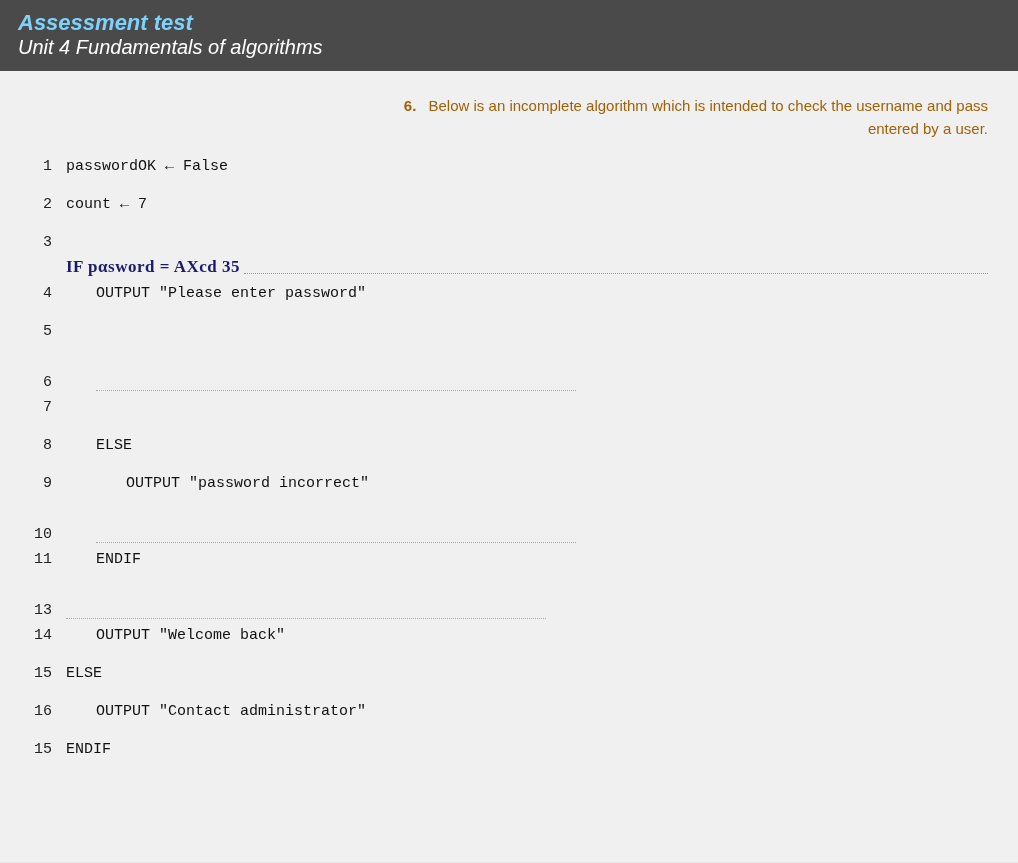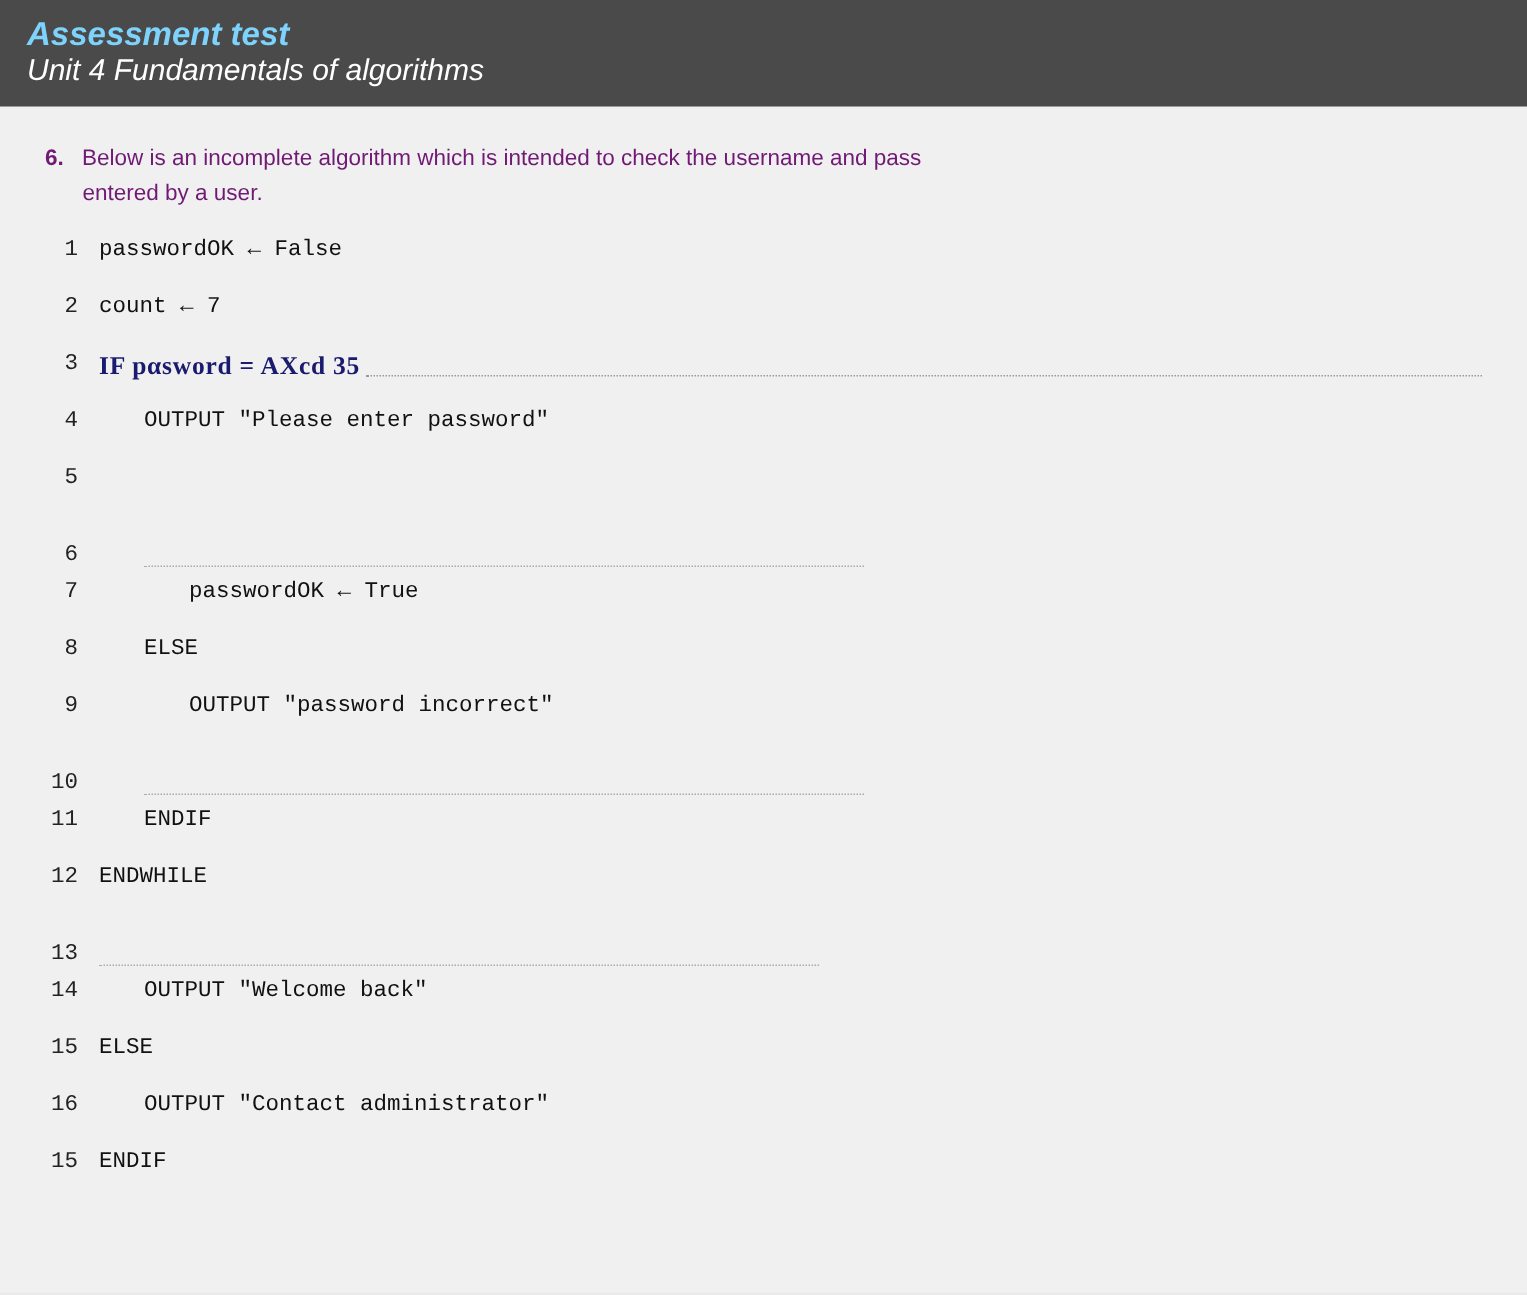--- a/index.html
+++ b/index.html
@@ -39,23 +39,24 @@
 
     .content {
       background: #f0f0f0;
       padding: 24px 30px 20px 30px;
       height: calc(863px - 72px);
       overflow: hidden;
     }
 
     .question-intro {
       font-size: 15px;
-      color: #701a75;
+      color: #a16207;
       margin-bottom: 16px;
       line-height: 1.5;
+      text-align: right;
     }
 
     .question-number {
       font-weight: bold;
       margin-right: 8px;
     }
 
     .code-block {
       font-family: 'Courier New', Courier, monospace;
       font-size: 15px;
@@ -91,20 +92,21 @@
       margin-bottom: 3px;
       display: inline-block;
     }
 
     .handwritten {
       font-family: 'Comic Sans MS', 'Segoe Script', cursive;
       font-size: 17px;
       color: #1a1a6e;
       font-weight: bold;
       letter-spacing: 0.5px;
+      margin-top: 23px;
     }
 
     .indent-1 {
       padding-left: 30px;
     }
 
     .indent-2 {
       padding-left: 60px;
     }
 
@@ -168,21 +170,20 @@
 
     <div class="code-line" style="align-items:flex-end;">
       <span class="line-num">6</span>
       <span class="line-content indent-1" style="display:flex; align-items:flex-end;">
         <span class="line-dotted-full"></span>
       </span>
     </div>
 
     <div class="code-line">
       <span class="line-num">7</span>
-      <span class="line-content indent-2">passwordOK ← True</span>
     </div>
 
     <div class="code-line">
       <span class="line-num">8</span>
       <span class="line-content indent-1">ELSE</span>
     </div>
 
     <div class="code-line">
       <span class="line-num">9</span>
       <span class="line-content indent-2">OUTPUT "password incorrect"</span>
@@ -193,24 +194,20 @@
       <span class="line-content indent-1" style="display:flex; align-items:flex-end;">
         <span class="line-dotted-full"></span>
       </span>
     </div>
 
     <div class="code-line">
       <span class="line-num">11</span>
       <span class="line-content indent-1">ENDIF</span>
     </div>
 
-    <div class="code-line">
-      <span class="line-num">12</span>
-      <span class="line-content">ENDWHILE</span>
-    </div>
 
     <div class="code-line" style="align-items:flex-end;">
       <span class="line-num">13</span>
       <span class="line-content" style="display:flex; align-items:flex-end;">
         <span class="line-dotted-full"></span>
       </span>
     </div>
 
     <div class="code-line">
       <span class="line-num">14</span>

